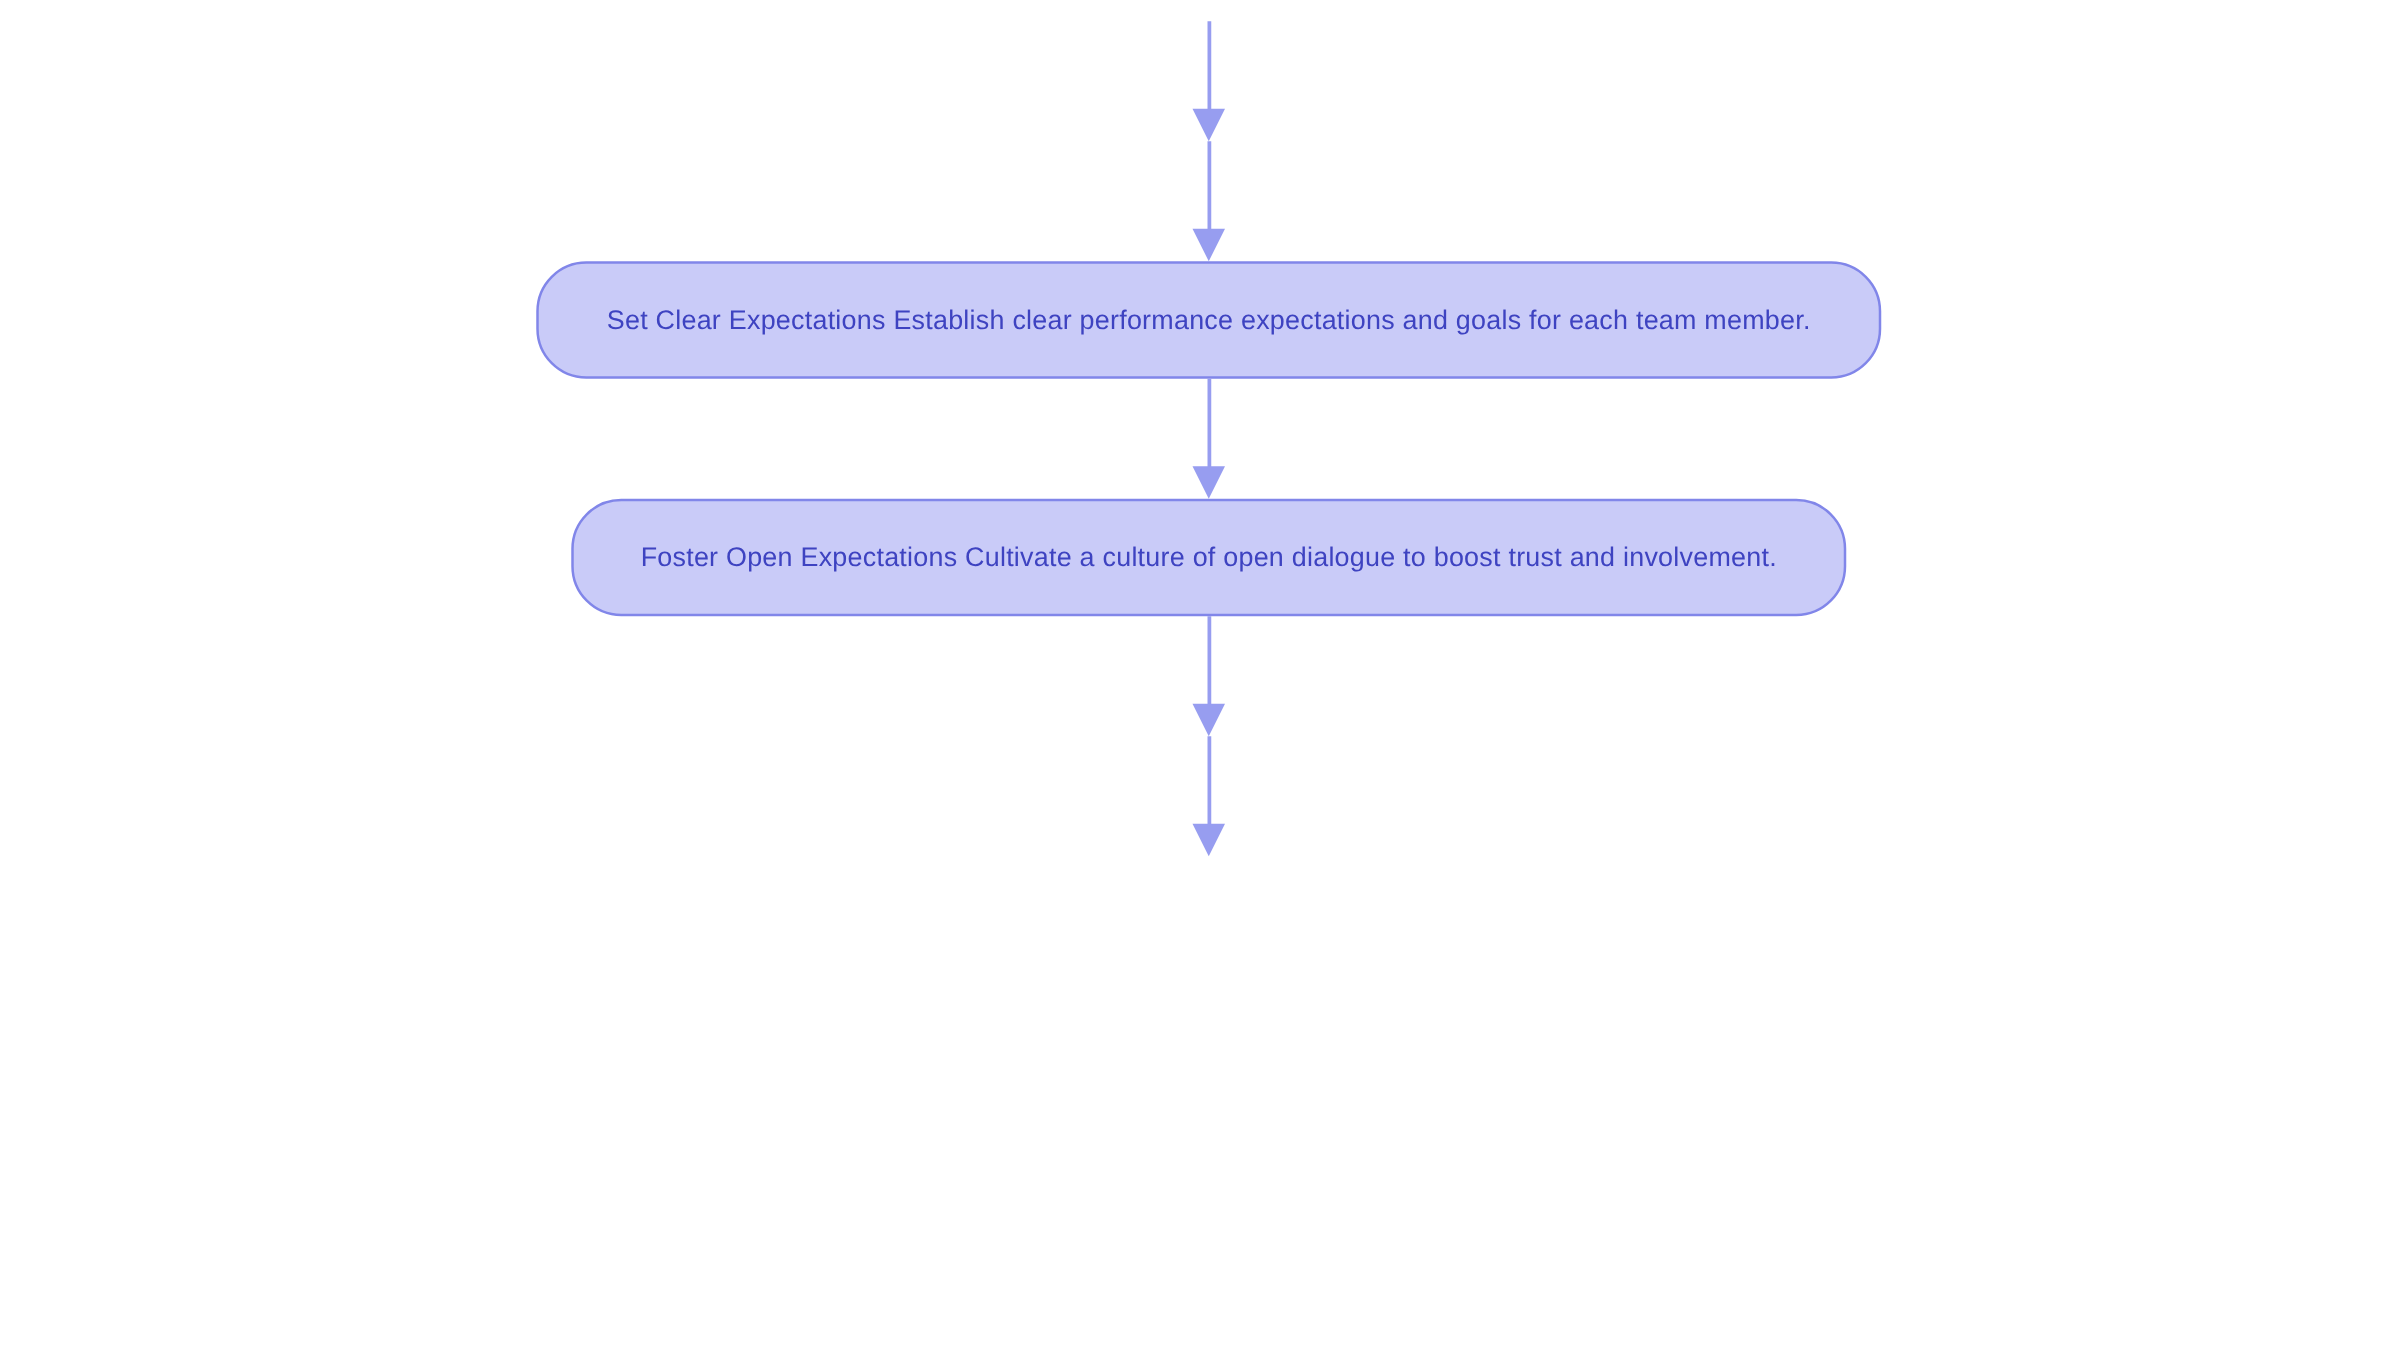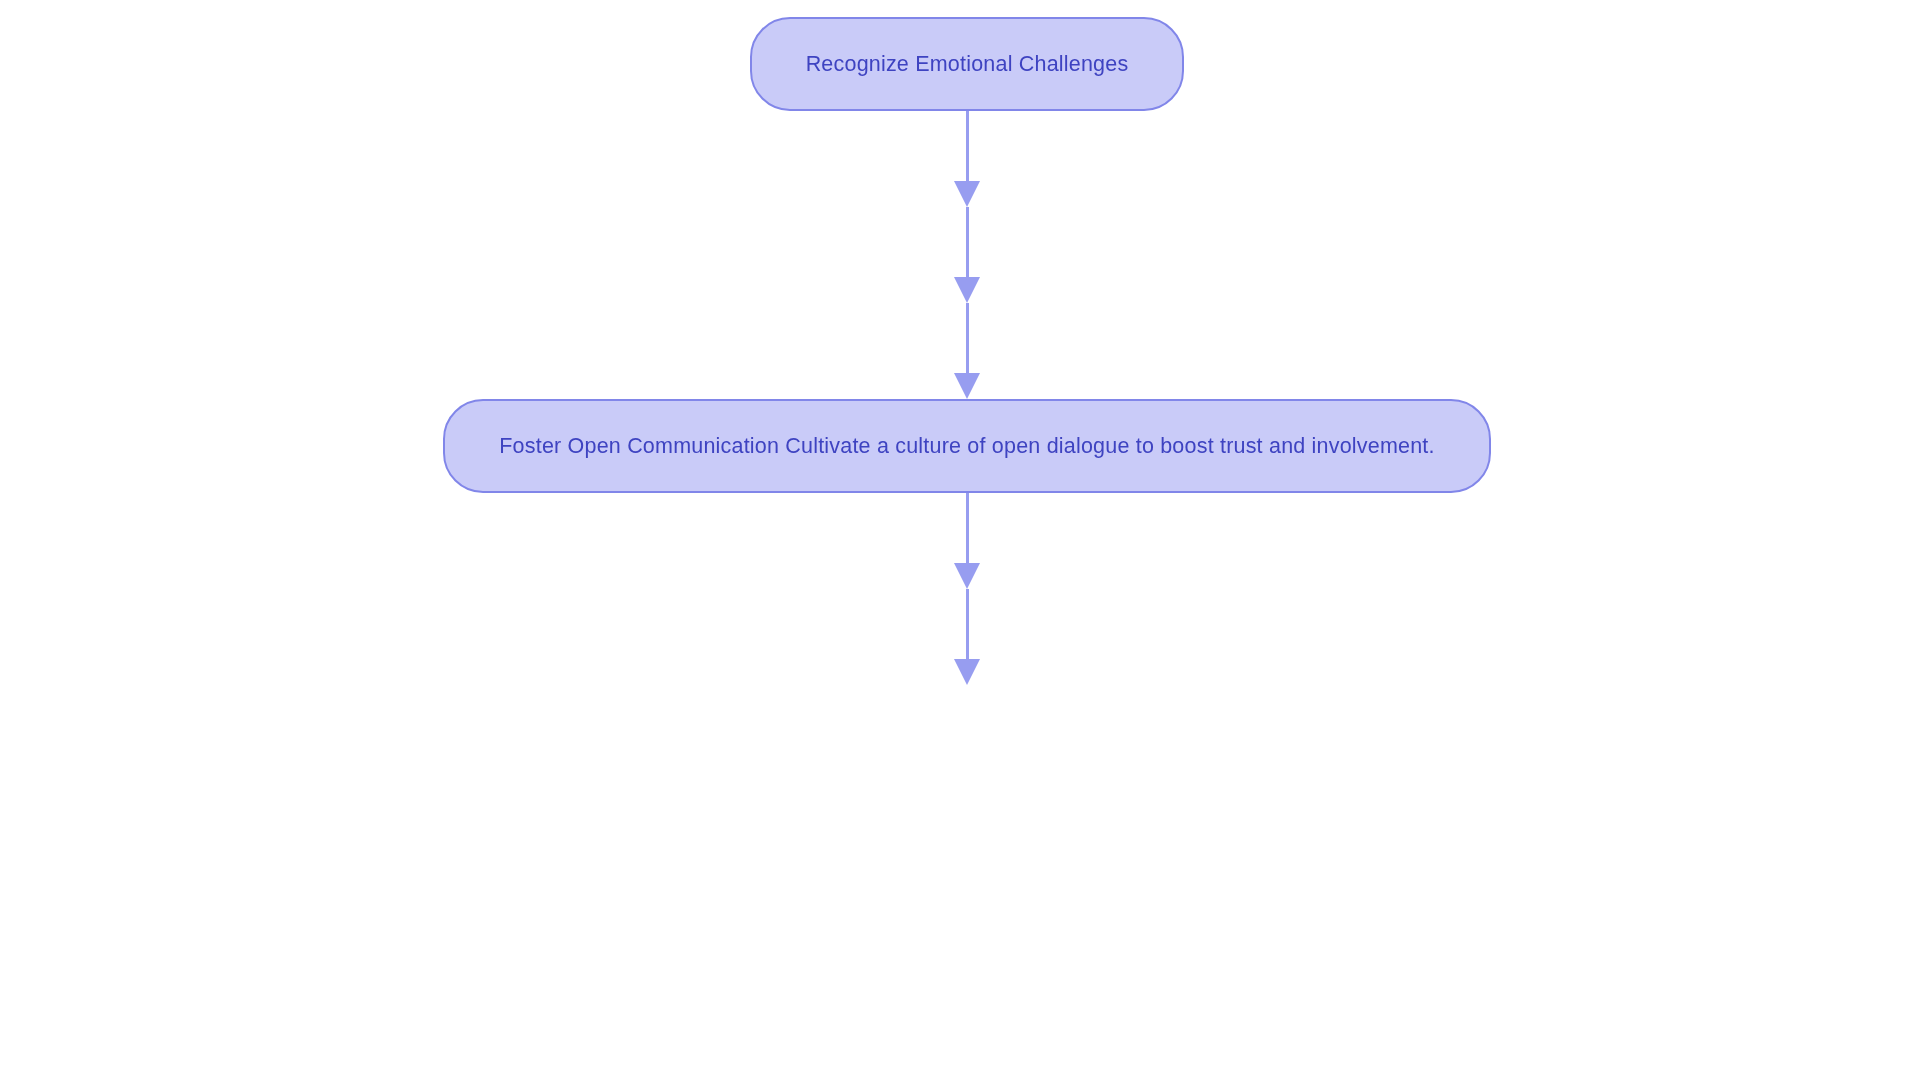--- a/index.html
+++ b/index.html
@@ -64,37 +64,37 @@
     border-top: 26px solid var(--arrow-color, #979df0);
     margin-top: -1px;
     flex: 0 0 auto;
   }
 </style>
 </head>
 <body style="background: rgb(255, 255, 255);">
 
 <div class="canvas">
   <div class="flow" id="flow">
-      <div class="node">
-        <span>Recognize Emotional Challenges</span>
-      </div>
-      <div class="arrow">
-        <div class="arrow-line"></div>
-        <div class="arrow-head"></div>
-      </div>
       <div class="arrow">
         <div class="arrow-line"></div>
         <div class="arrow-head"></div>
       </div>
       <div class="arrow">
         <div class="arrow-line"></div>
         <div class="arrow-head"></div>
       </div>
       <div class="node">
-        <span>Foster Open Communication Cultivate a culture of open dialogue to boost trust and involvement.</span>
+        <span>Set Clear Expectations Establish clear performance expectations and goals for each team member.</span>
+      </div>
+      <div class="arrow">
+        <div class="arrow-line"></div>
+        <div class="arrow-head"></div>
+      </div>
+      <div class="node">
+        <span>Foster Open Expectations Cultivate a culture of open dialogue to boost trust and involvement.</span>
       </div>
       <div class="arrow">
         <div class="arrow-line"></div>
         <div class="arrow-head"></div>
       </div>
       <div class="arrow">
         <div class="arrow-line"></div>
         <div class="arrow-head"></div>
       </div>
     </div>

